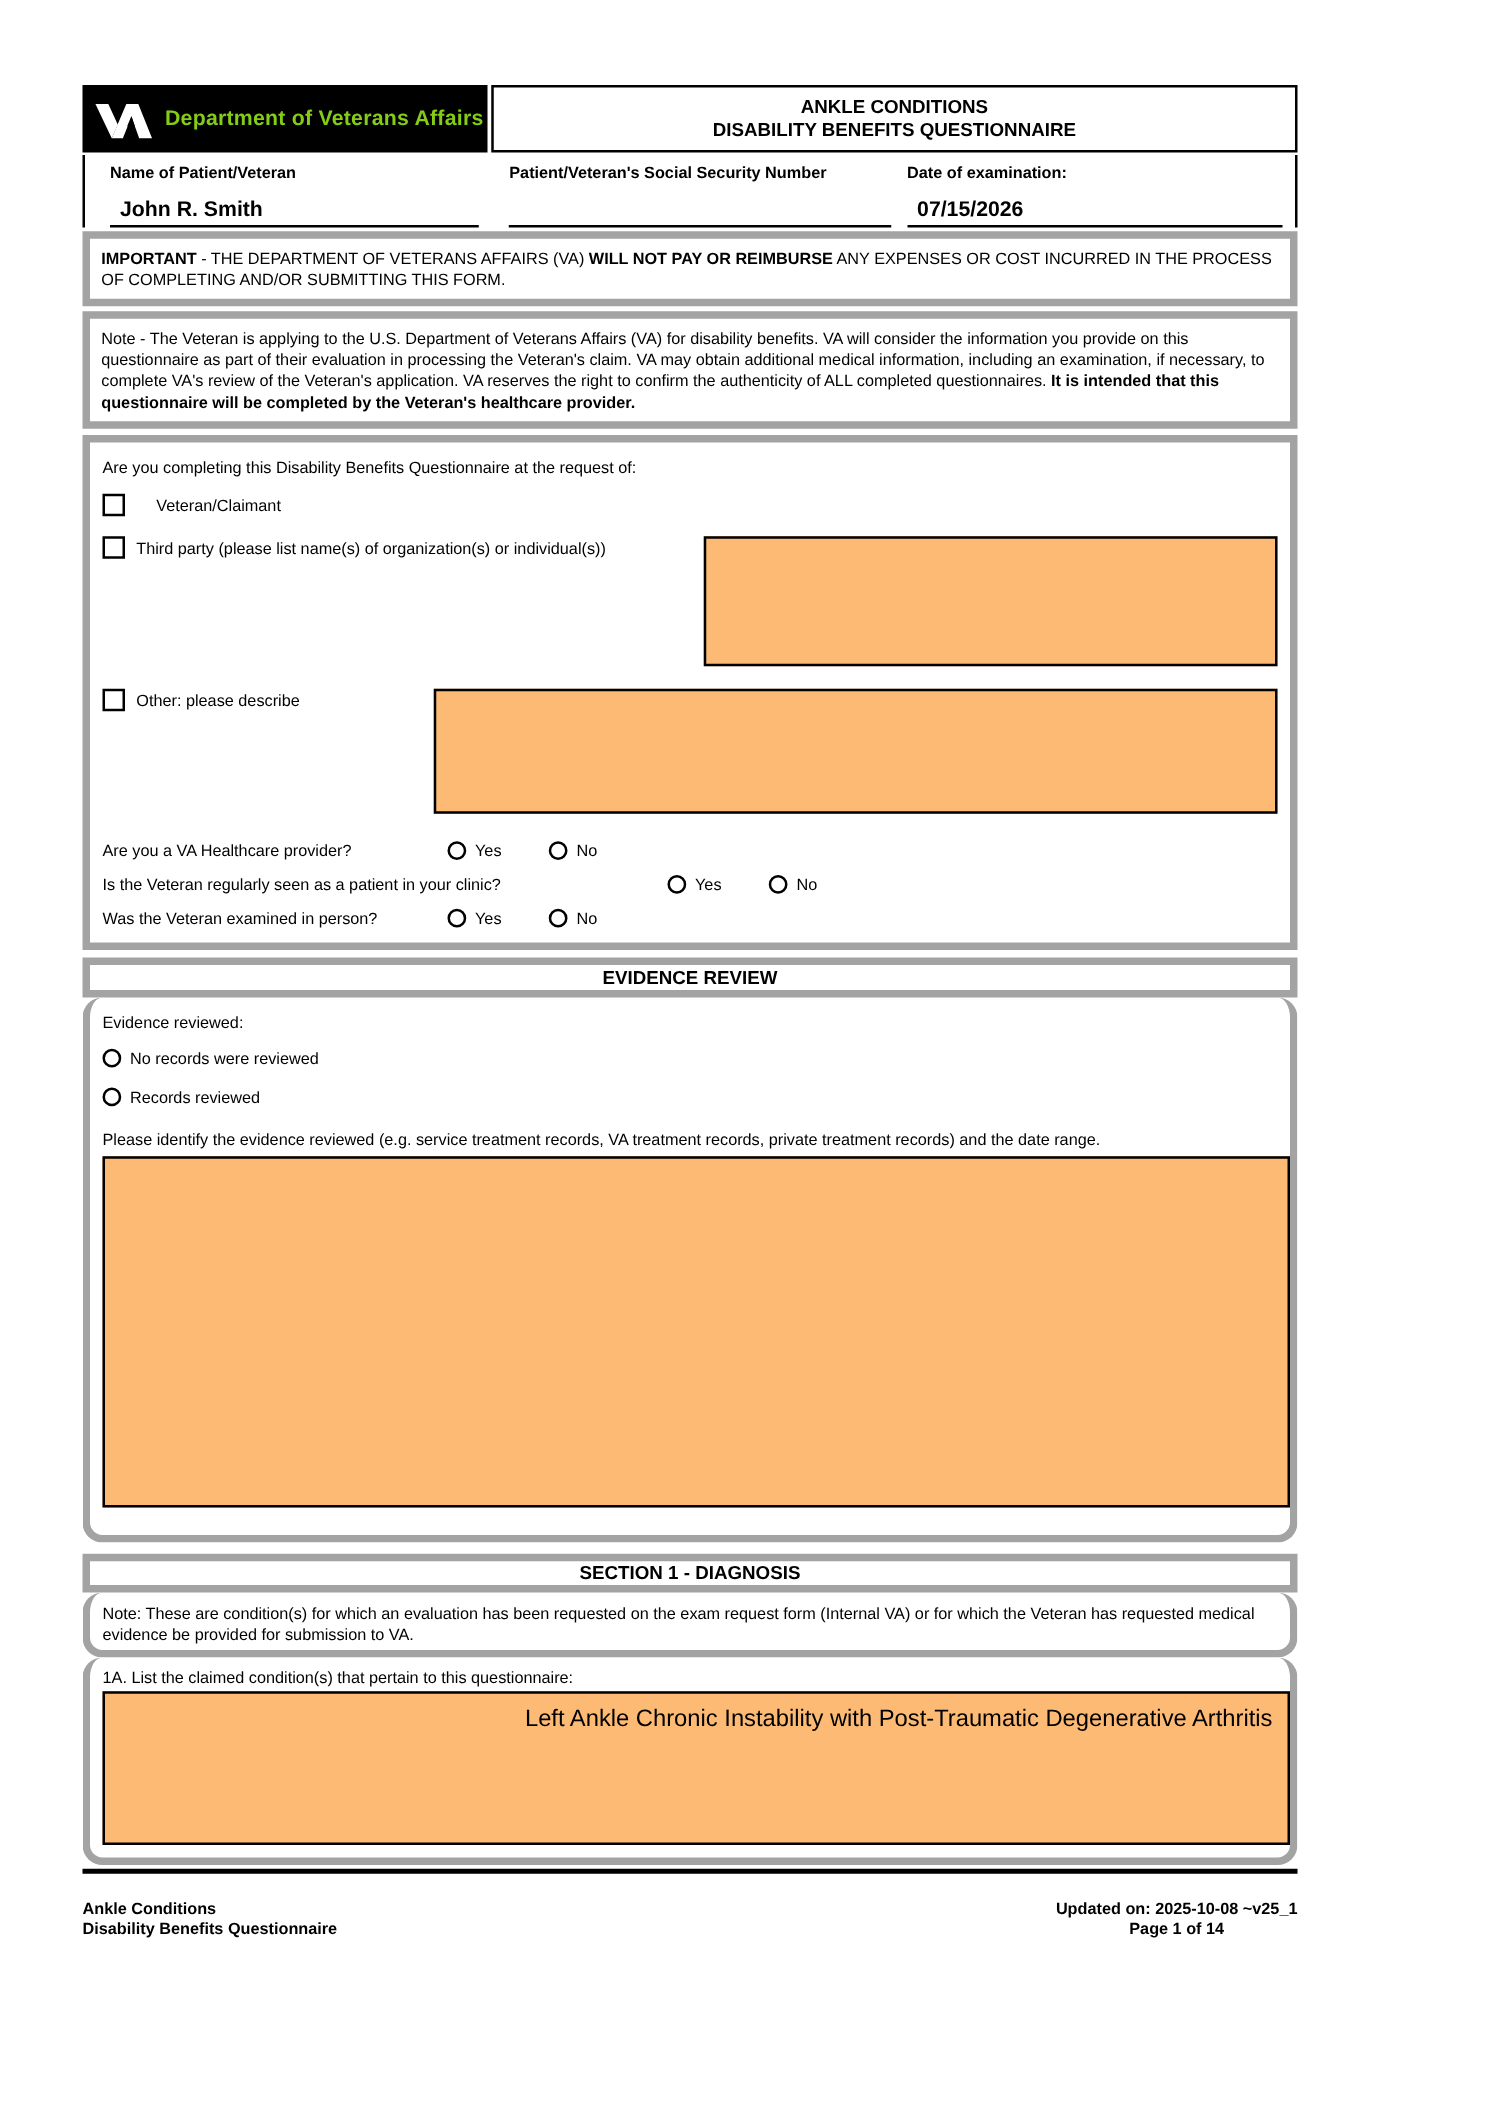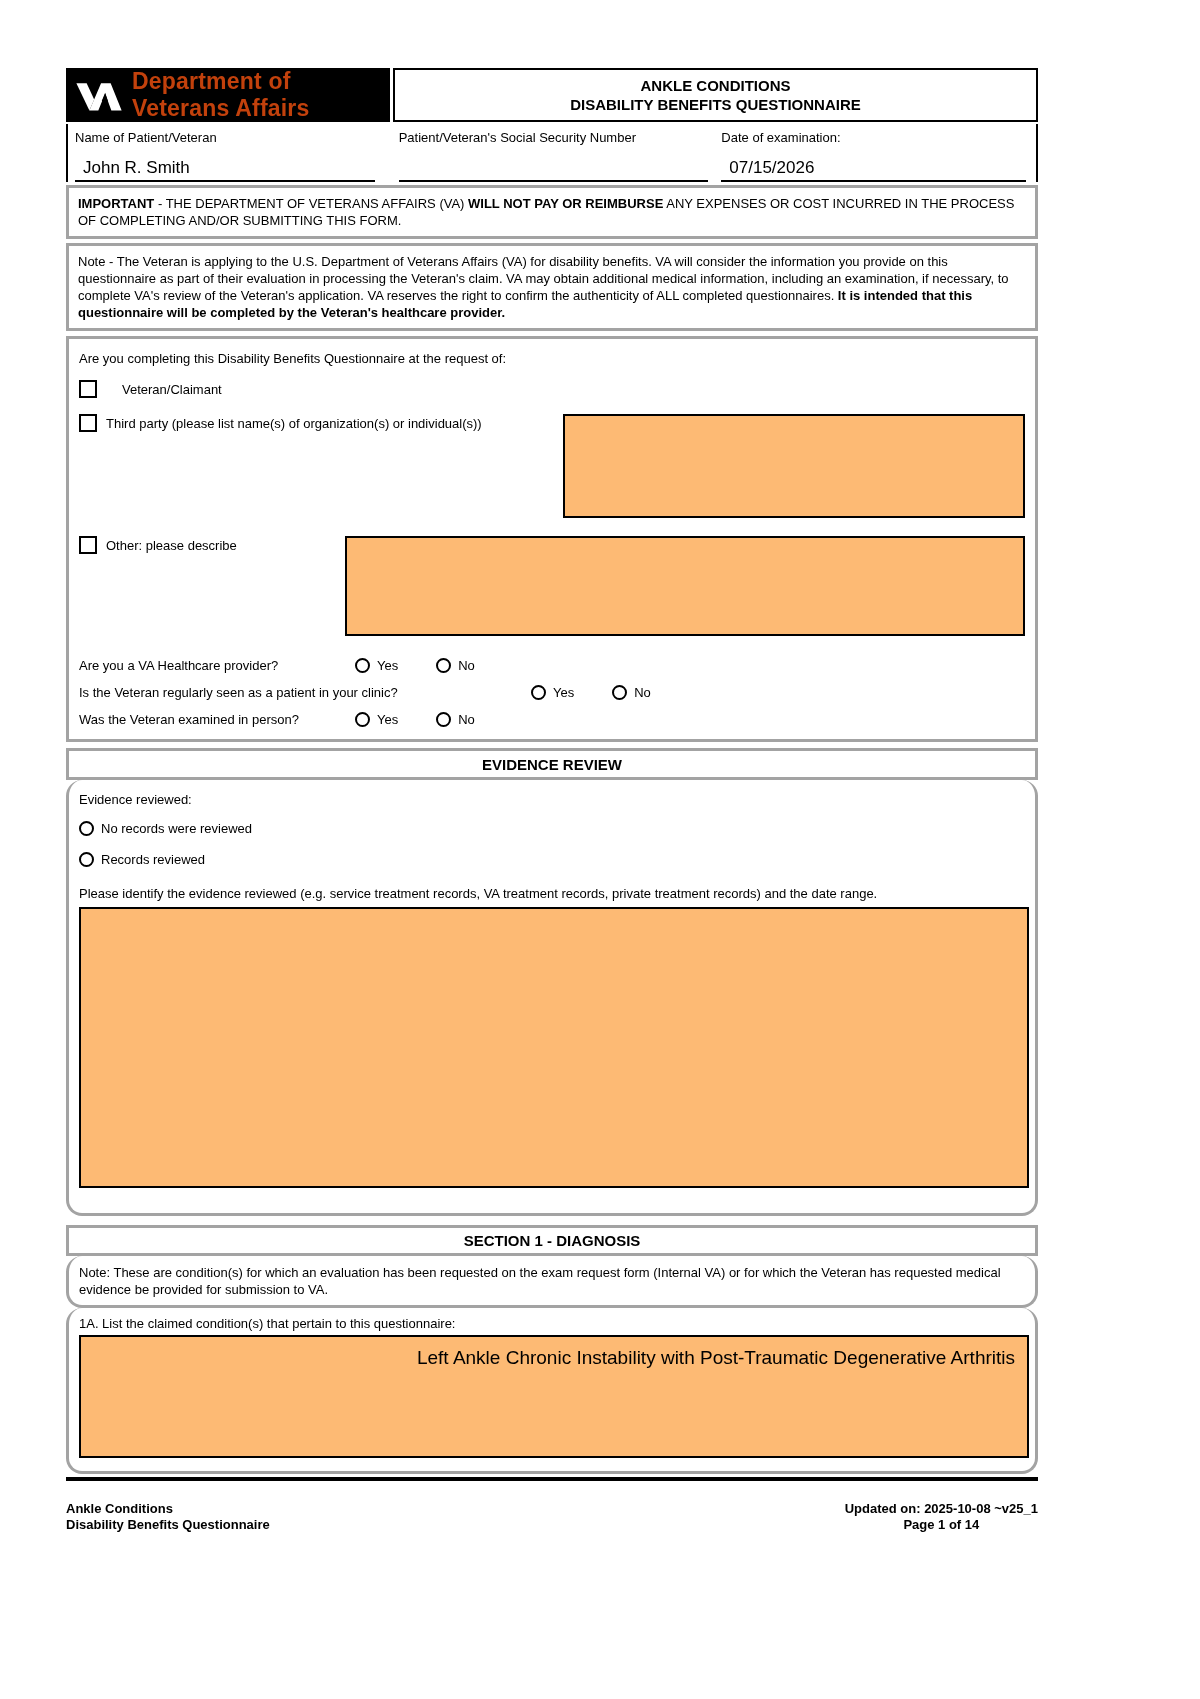--- a/index.html
+++ b/index.html
@@ -6,37 +6,37 @@
   html,body { width:1200px; height:1699px; background:#fff; color:#000;
     font-family:"Liberation Sans", sans-serif; }
   .page { position:relative; width:1200px; height:1699px; overflow:hidden; }
   .form { position:absolute; left:66px; top:68px; width:972px; }
 
   
   .hdr { display:flex; height:54px; }
   .logo-box { width:324px; background:#000; display:flex; align-items:center;
     padding-left:9px; gap:9px; }
   .logo-box svg { flex:none; }
-  .agency { color:#c2410c; font-weight:bold; font-size:23px; letter-spacing:0.2px; }
+  .agency { color:#84cc16; font-weight:bold; font-size:17px; letter-spacing:0.2px; }
   .title-box { flex:1; margin-left:3px; border:2px solid #000; display:flex;
     flex-direction:column; align-items:center; justify-content:center;
     font-weight:bold; font-size:15px; line-height:19px; text-align:center; }
 
   
   .patient { border-left:2px solid #000; border-right:2px solid #000;
-    margin-top:2px; height:58px; display:flex; padding:6px 10px 0 7px; }
+    margin-top:2px; height:58px; display:flex; padding:6px 10px 0 20px;font-weight:bold; }
   .pcol { display:flex; flex-direction:column; justify-content:space-between; }
   .pcol .plab { font-size:13px; line-height:16px; }
   .pcol .pval { font-size:17px; line-height:21px; min-height:23px;
     padding:0 0 2px 8px; border-bottom:2px solid #000; }
   .pc1 { width:300px; }
   .pc2 { width:310px; margin-left:24px; }
   .pc3 { width:305px; margin-left:13px; }
 
-  .bx { border:3px solid #a3a3a3; }
+  .bx { border:6px solid #a3a3a3; }
   .txt { font-size:13px; line-height:17px; }
 
   .important { margin-top:3px; padding:7px 9px; }
   .notebox { margin-top:4px; padding:7px 9px; }
 
   
   .mainq { margin-top:5px; padding:12px 10px; }
   .row { display:flex; align-items:center; }
   .cbrow { margin-top:0; }
   .cb { flex:none; width:18px; height:18px; border:2px solid #000; background:#fff; }

